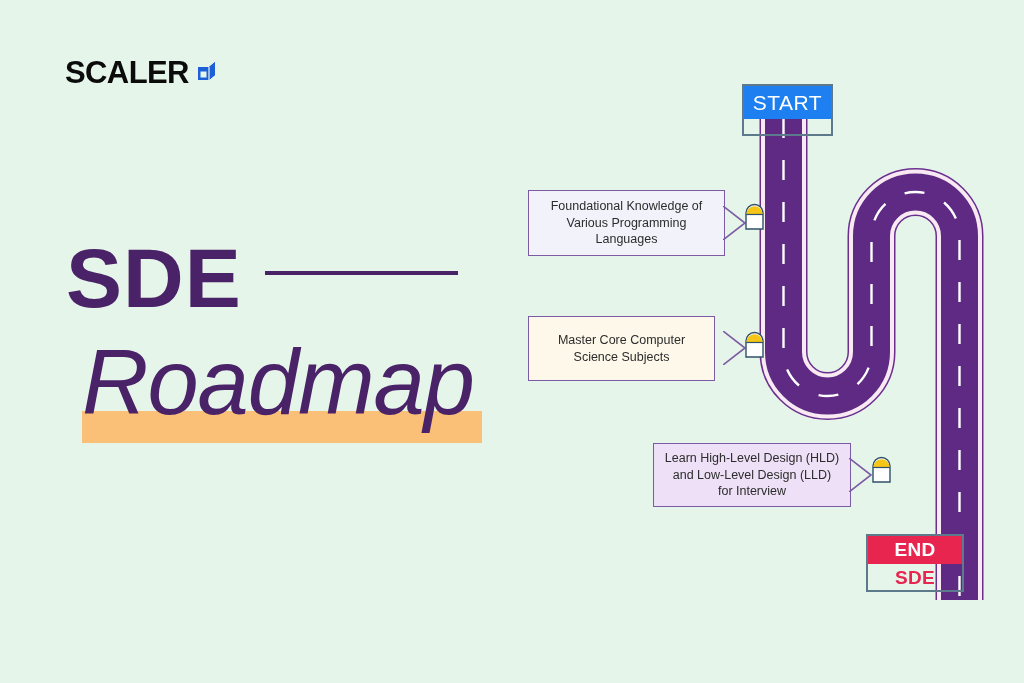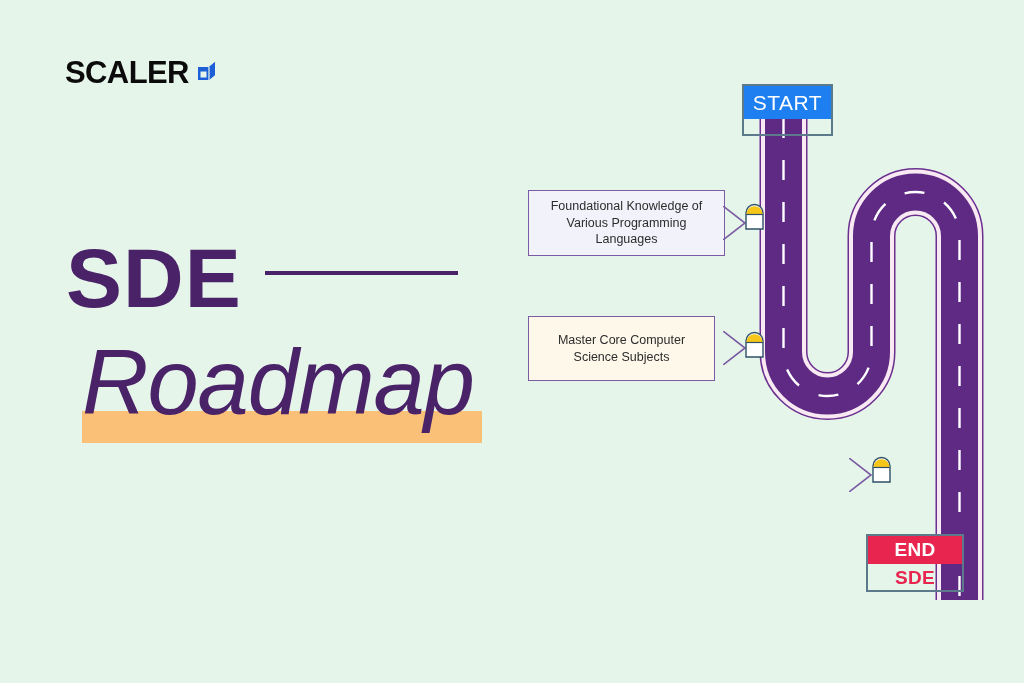--- a/index.html
+++ b/index.html
@@ -320,20 +320,21 @@
   </div>
 
   <div id="callout-2" class="callout">
     <div class="box">Master Core Computer Science Subjects</div>
     <svg class="tail" viewBox="0 0 24 34" xmlns="http://www.w3.org/2000/svg">
       <path d="M0 0 L22 17 L0 34" fill="none" stroke="#7b5ba3" stroke-width="1.6"></path>
     </svg>
   </div>
 
   <div id="callout-3" class="callout">
+    <div class="box">Learn High-Level Design (HLD) and Low-Level Design (LLD) for Interview</div>
     <svg class="tail" viewBox="0 0 24 34" xmlns="http://www.w3.org/2000/svg">
       <path d="M0 0 L22 17 L0 34" fill="none" stroke="#7b5ba3" stroke-width="1.6"></path>
     </svg>
   </div>
 
   <svg id="pin-1" class="pin" viewBox="0 0 19 27" xmlns="http://www.w3.org/2000/svg">
     <path d="M1 26 L1 10 A 8.5 8.5 0 0 1 18 10 L18 26 Z" fill="#ffffff" stroke="#2f5068" stroke-width="1.4"></path>
     <path d="M1.2 11.5 A 8.3 8.3 0 0 1 17.8 11.5 Z" fill="#f5c518"></path>
     <path d="M1 11.5 L18 11.5" stroke="#2f5068" stroke-width="1.2"></path>
   </svg>

